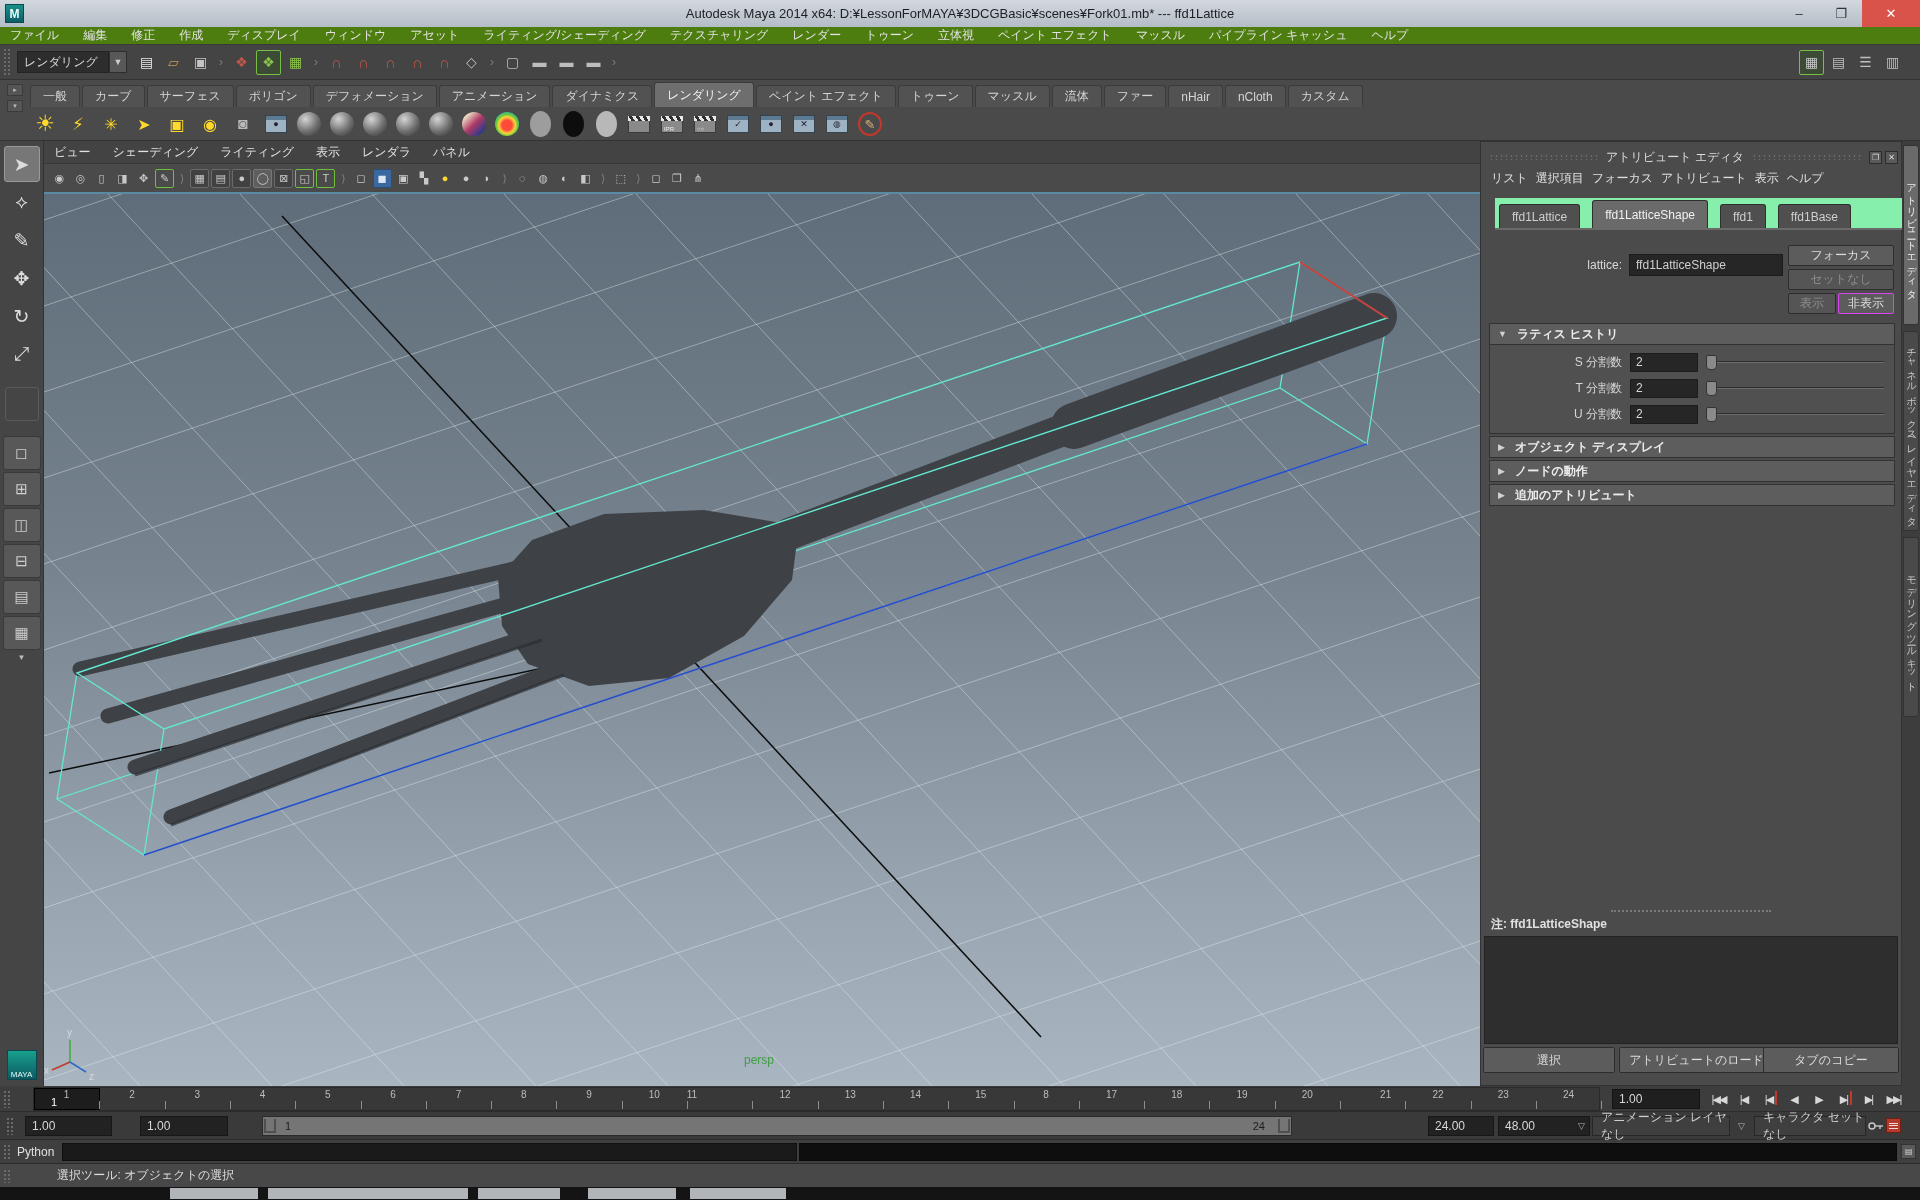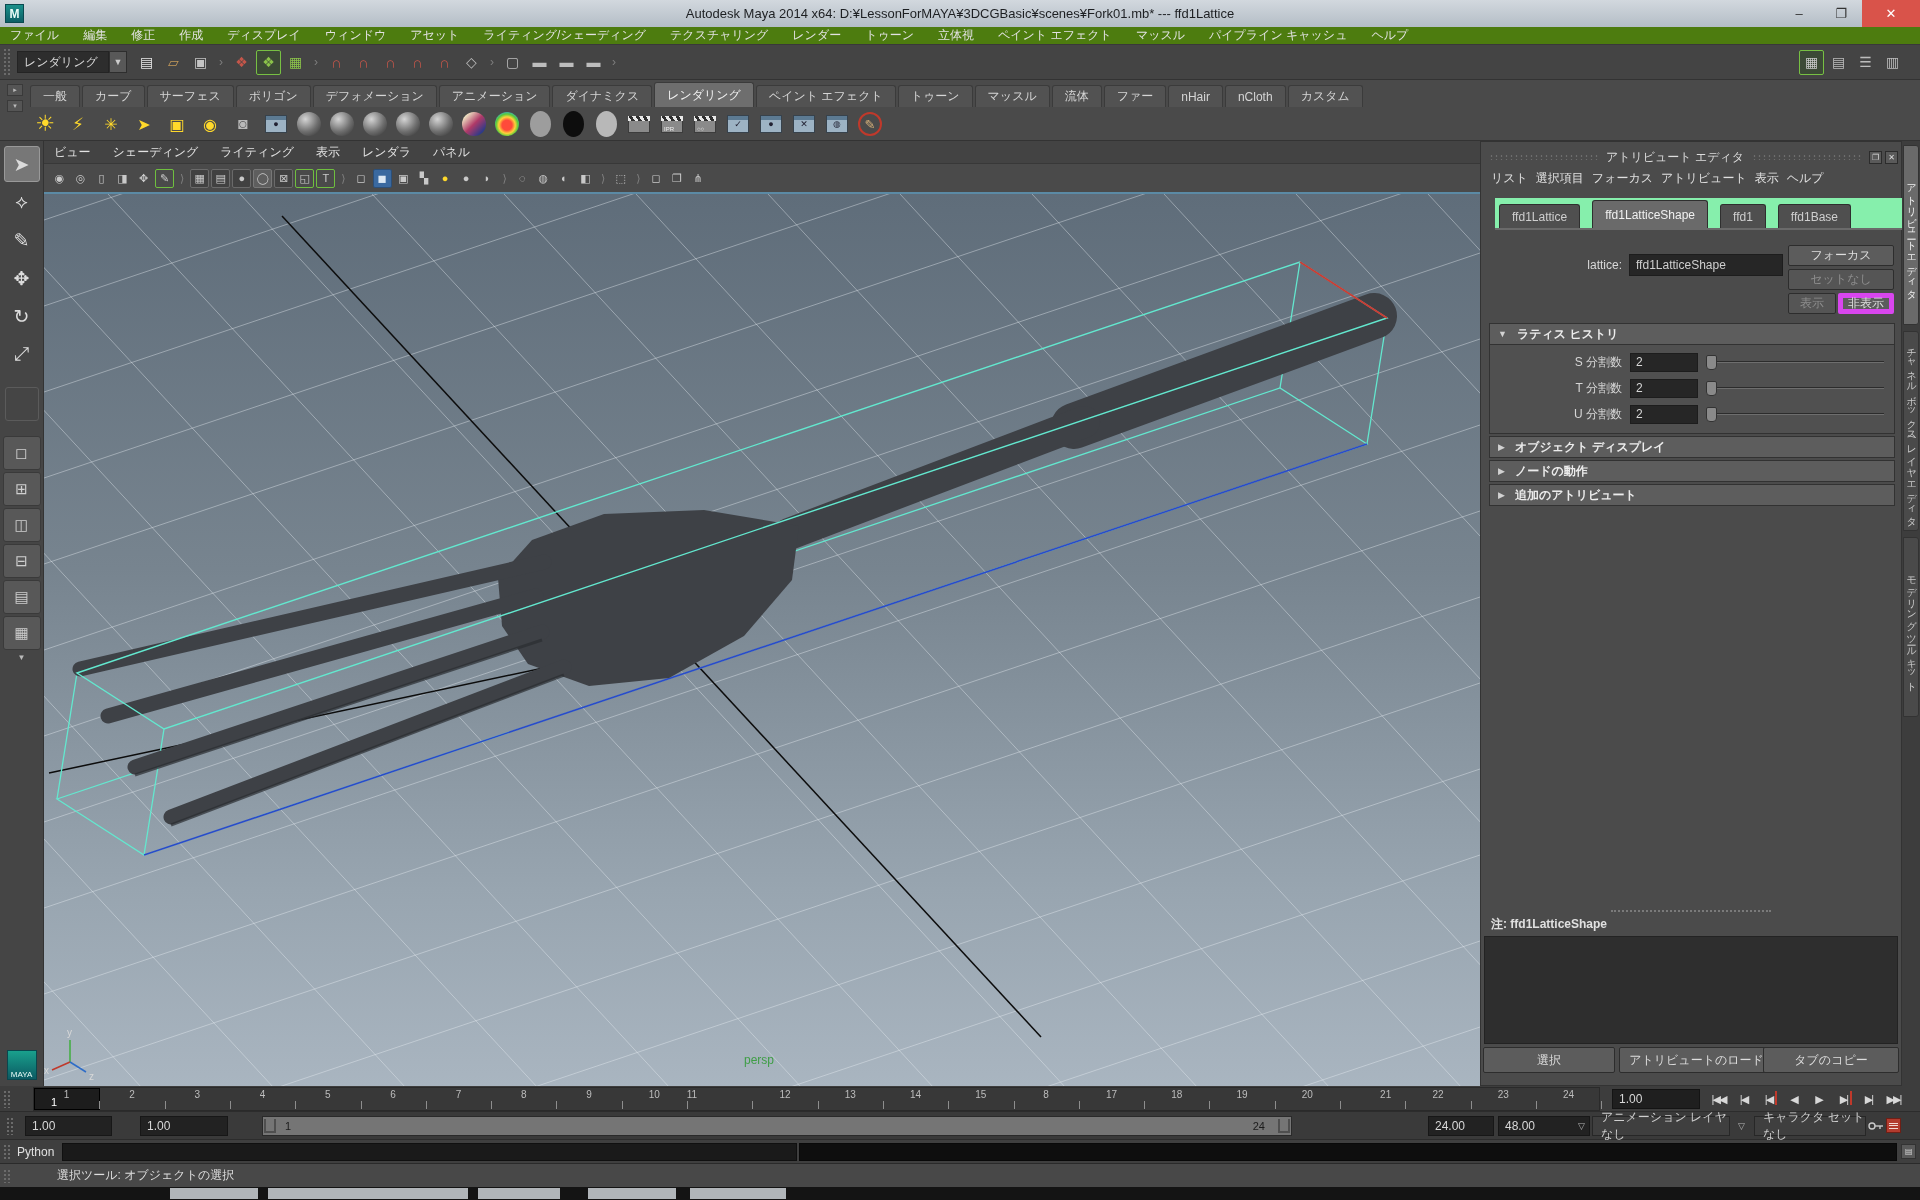--- a/index.html
+++ b/index.html
@@ -82,21 +82,21 @@
   #ae-menu{position:absolute;left:10px;top:28px;display:flex;gap:8px;}
   #ae-menu .menu-item{font-size:12px;color:#e0e0e0;}
   #ae-tabbar{position:absolute;left:0;top:56px;width:100%;height:32px;background:#86efac;border-bottom:2px solid #6a6a6a;display:flex;align-items:flex-end;padding-left:4px;gap:12px;margin-left:14px;}
   .ae-tab{height:24px;padding:0 12px;background:#4f4f4f;border:1px solid #2f2f2f;border-bottom:none;border-radius:3px 3px 0 0;color:#cfcfcf;font-size:12px;display:flex;align-items:center;}
   .ae-tab.active{background:#6a6a6a;color:#f0f0f0;height:28px;}
   #ae-lattice-label{position:absolute;right:279px;top:116px;font-size:12px;color:#d8d8d8;}
   #ae-lattice-field{position:absolute;left:148px;top:112px;width:154px;height:22px;background:#262626;border:1px solid #1d1d1d;color:#cfcfcf;font-size:12px;display:flex;align-items:center;padding-left:6px;}
   .conn-btn{position:absolute;width:17px;height:15px;border:1px solid #2a2a2a;background:#565656;color:#ddd;font-size:9px;display:flex;align-items:center;justify-content:center;}
   .ae-btn{position:absolute;height:21px;background:#5c5c5c;border:1px solid #2d2d2d;border-radius:2px;color:#dedede;font-size:12px;display:flex;align-items:center;justify-content:center;}
   .ae-btn.disabled{color:#8d8d8d;background:#555;}
-  .ae-btn.sel{border:5px solid #d946ef;}
+  .ae-btn.sel{border:1px solid #d946ef;}
   #ae-sections{position:absolute;left:8px;top:179px;width:406px;}
   .sec-head{height:22px;background:#5d5d5d;border:1px solid #323232;color:#ececec;font-size:12px;font-weight:bold;display:flex;align-items:center;gap:10px;padding-left:8px;margin-top:2px;}
   .sec-head .tri{font-size:9px;color:#d2d2d2;}
   #sec-body{border:1px solid #323232;border-top:none;background:#505050;padding:4px 0 6px 0;}
   .attr-row{height:26px;display:flex;align-items:center;}
   .attr-label{width:140px;text-align:right;font-size:12px;color:#d6d6d6;padding-right:8px;}
   .attr-field{width:68px;height:19px;background:#262626;border:1px solid #1d1d1d;color:#d8d8d8;font-size:12px;display:flex;align-items:center;padding-left:5px;}
   .attr-slider{flex:1;display:flex;align-items:center;margin:0 10px 0 8px;}
   .slider-handle{width:11px;height:15px;background:#8a8a8a;border:1px solid #333;border-radius:2px 2px 4px 4px;}
   .slider-track{flex:1;height:2px;background:#2c2c2c;border-bottom:1px solid #6e6e6e;}

